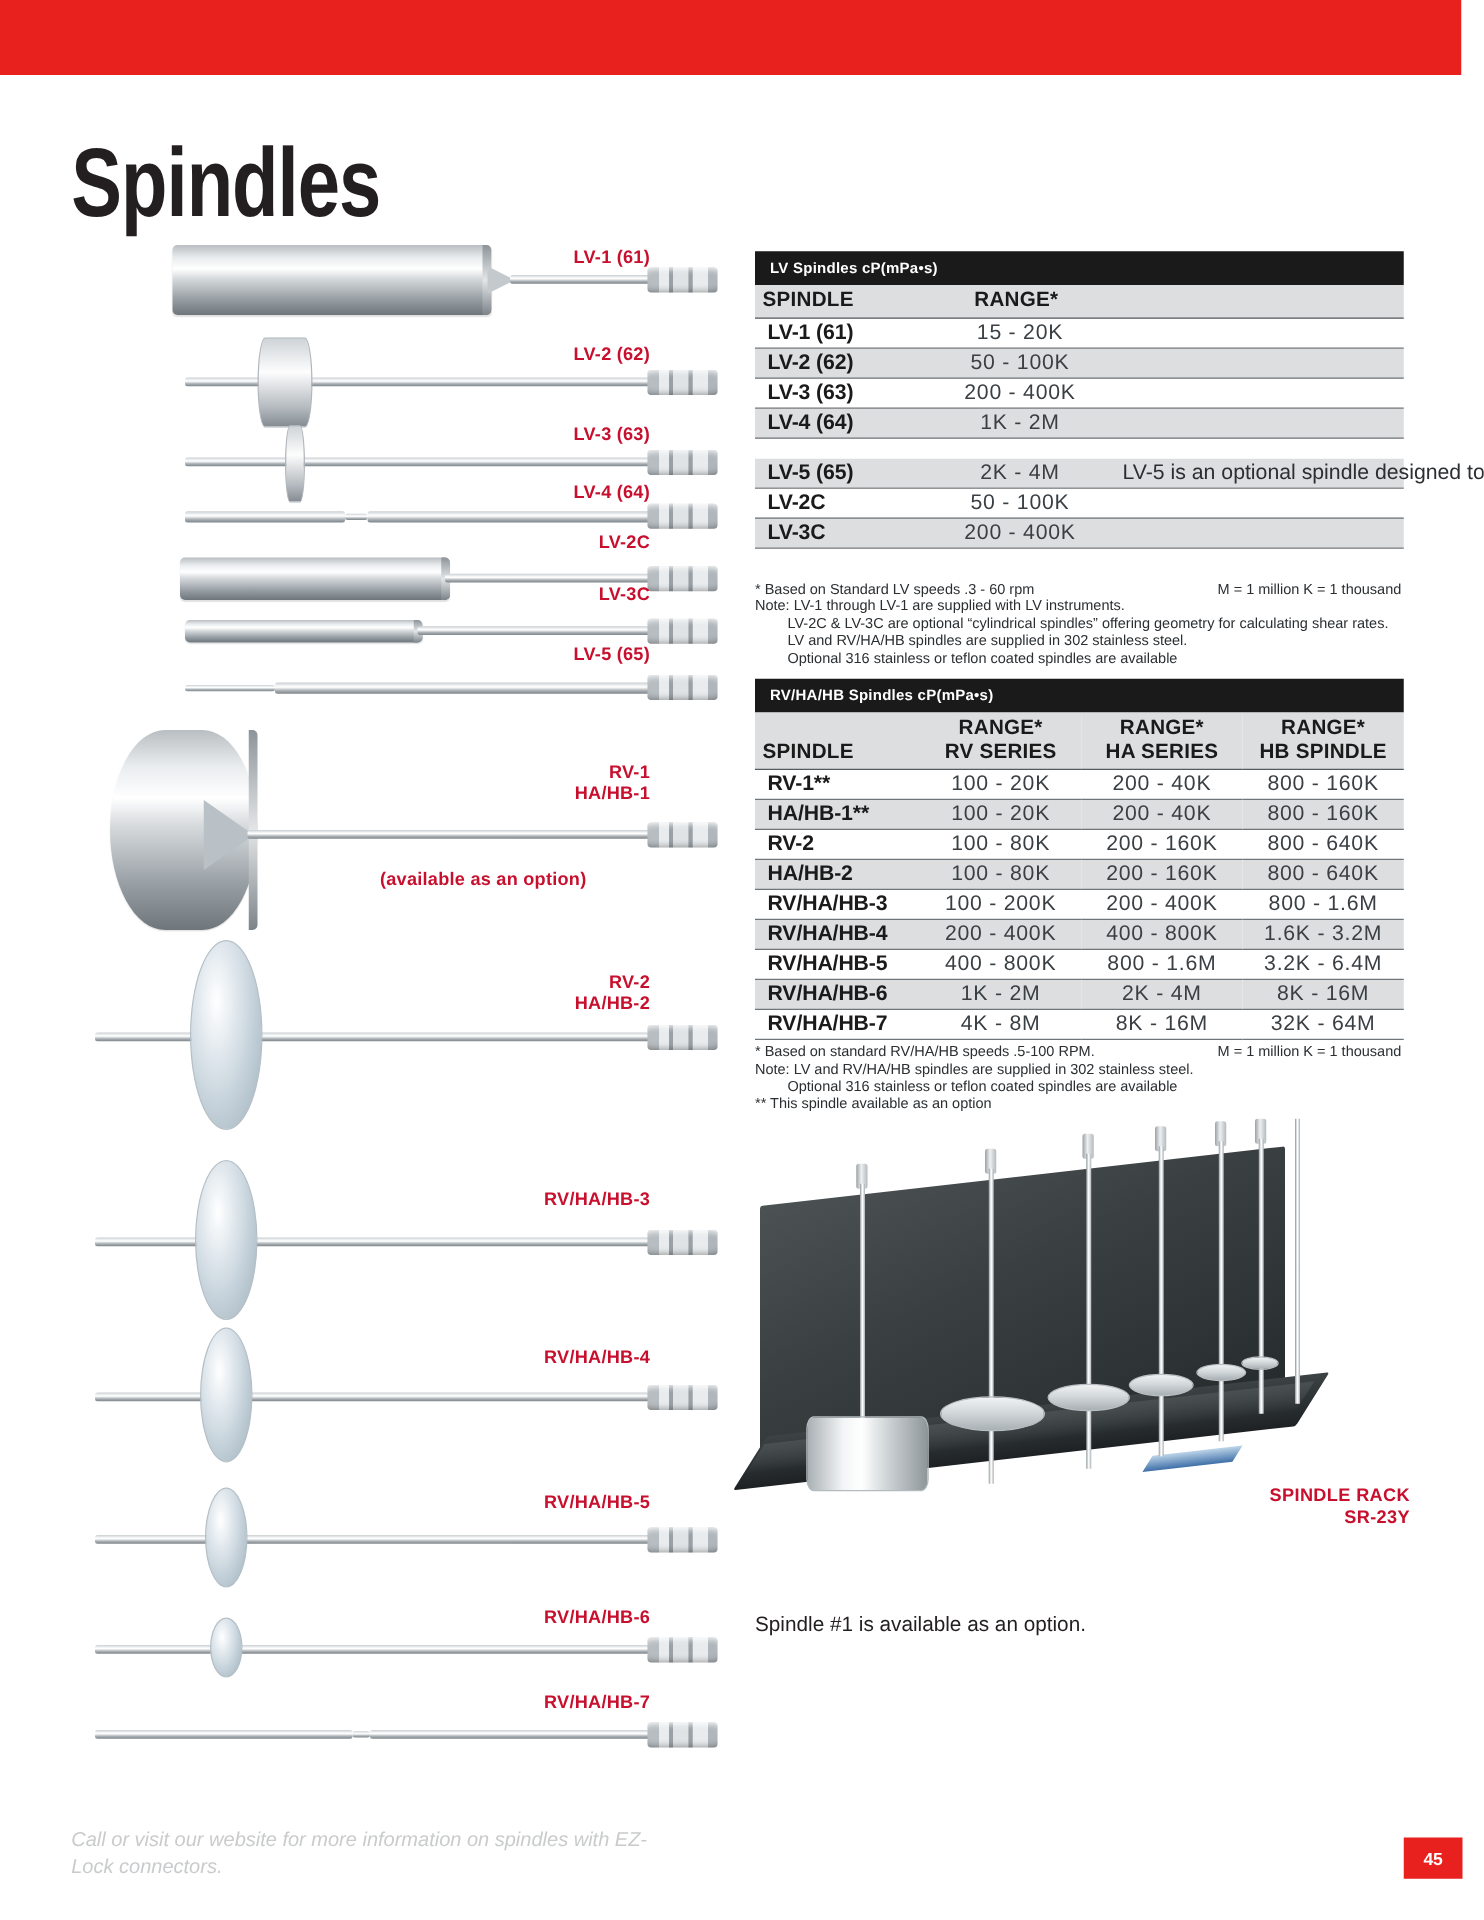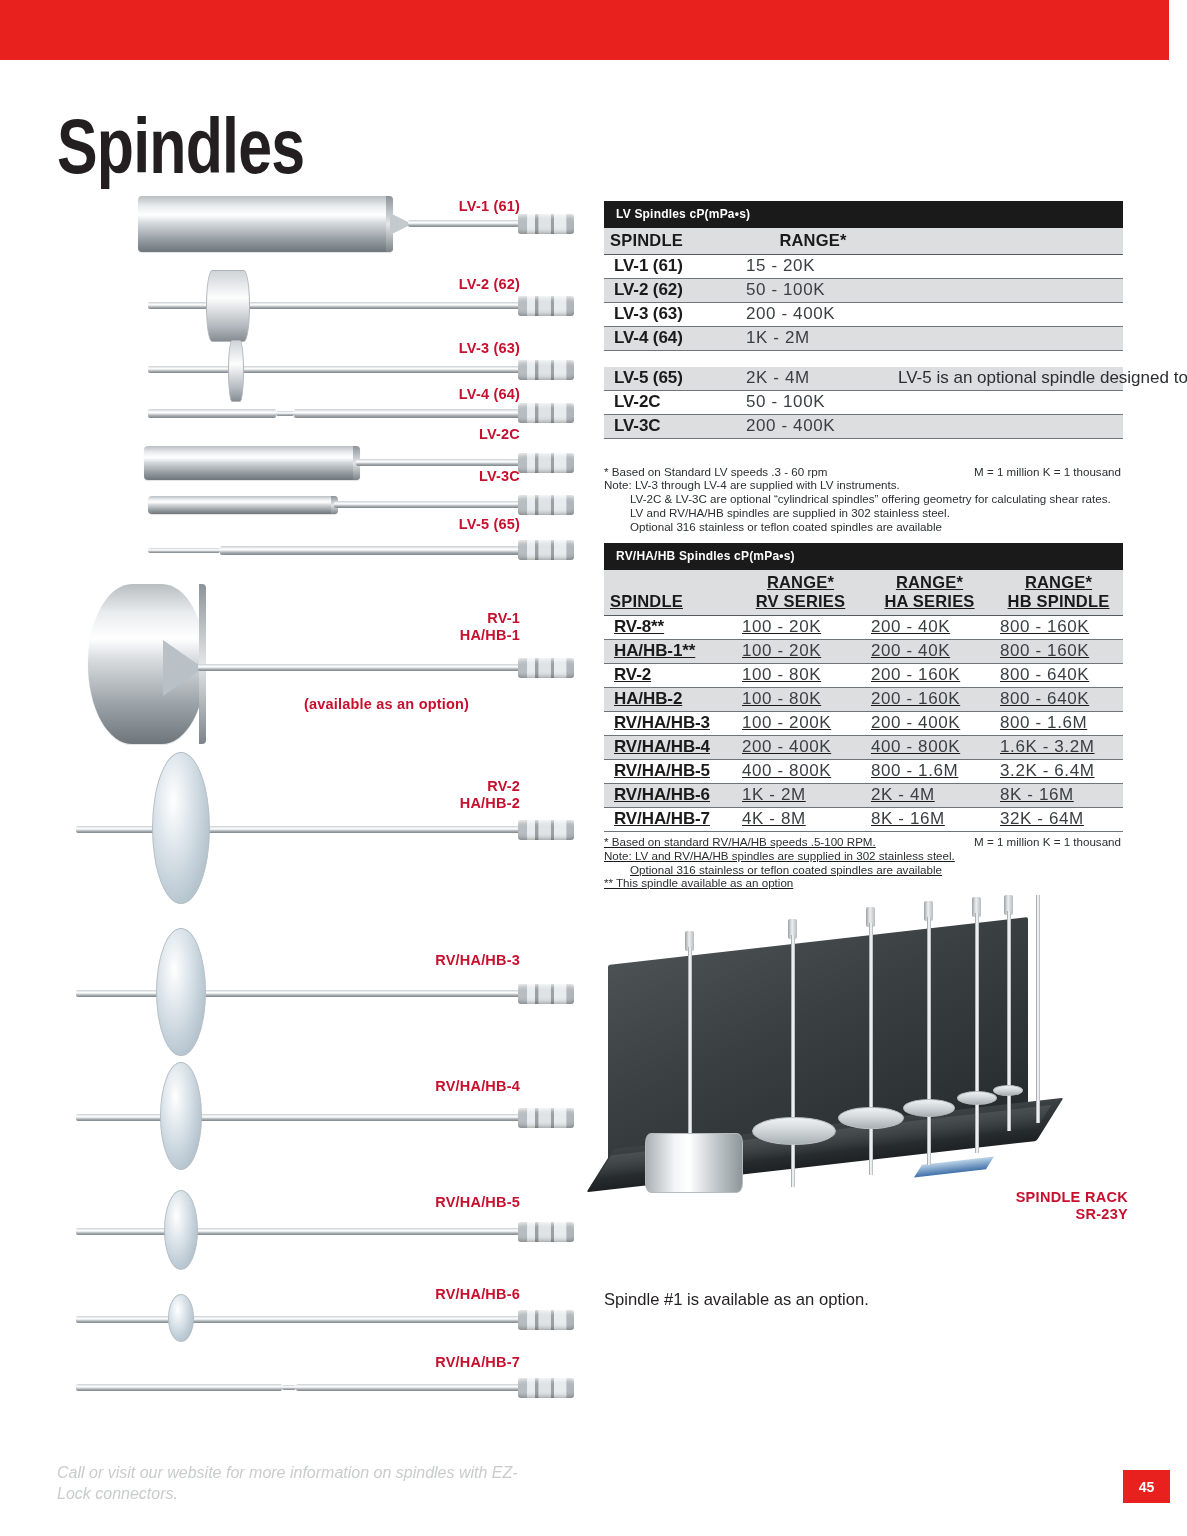--- a/index.html
+++ b/index.html
@@ -101,21 +101,21 @@
   table.dt th, table.dt td{
     padding:1px 6px 2px 6px; font-size:17px;
     border-bottom:1.4px solid #6f7478;
   }
   table.dt tr.hdr th{
     background:#dcdedf; color:#1a1a1a; font-weight:bold;
     font-size:16.5px; text-align:left; letter-spacing:.2px;
     border-bottom:1.6px solid #555a5e; padding-top:3px; padding-bottom:4px;
   }
   table.dt td.sp{ font-weight:bold; padding-left:10px; letter-spacing:-.1px; }
-  table.dt td.rg{ text-align:left; color:#3a3f43; letter-spacing:.6px; }
+  table.dt td.rg{ text-align:center; color:#3a3f43; letter-spacing:.6px; }
   table.dt tr.alt td{ background:#dcdedf; }
   table.dt tr.wht td{ background:#ffffff; }
   td.inline-note{
     font-size:11.3px; color:#2b2f32; text-align:left; letter-spacing:0;
     padding-left:4px; white-space:nowrap;
   }
   .spacer-row td{ border:none !important; background:#fff !important; height:16px; padding:0; }
 
   .fn{
     font-size:11.6px; line-height:13.8px; color:#2b2f32;
@@ -358,28 +358,28 @@
         <td class="rg">200 - 400K</td>
         <td></td>
       </tr>
     </tbody>
   </table>
   <div class="fn">
     <div style="position:relative;margin-top:26px;">
       <span>* Based on Standard LV speeds .3 - 60 rpm</span>
       <span class="mk">M = 1 million    K = 1 thousand</span>
     </div>
-    <div>Note: LV-3 through LV-4 are supplied with LV instruments.</div>
+    <div>Note: LV-1 through LV-1 are supplied with LV instruments.</div>
     <div class="ind1">LV-2C &amp; LV-3C are optional “cylindrical spindles” offering geometry for calculating shear rates.</div>
     <div class="ind1">LV and RV/HA/HB spindles are supplied in 302 stainless steel.</div>
     <div class="ind1">Optional 316 stainless or teflon coated spindles are available</div>
   </div>
 </div>
 
-<div class="tbl" style="left:604px;top:543px;text-decoration:underline;">
+<div class="tbl" style="left:604px;top:543px;">
   <div class="tbl-title">RV/HA/HB Spindles cP(mPa•s)</div>
   <table class="dt">
     <colgroup>
         <col style="width:132px">
         <col style="width:129px">
         <col style="width:129px">
         <col>
       </colgroup>
     <tbody>
       <tr class="hdr">
@@ -395,21 +395,21 @@
           <div>RANGE*</div>
           <div>HA SERIES</div>
         </th>
         <th style="text-align:center;padding:3px 0 4px 0">
           <div>RANGE*</div>
           <div>HB SPINDLE</div>
         </th>
       </tr>
 
       <tr class="wht">
-        <td class="sp">RV-8**</td>
+        <td class="sp">RV-1**</td>
         <td class="rg">100 - 20K</td>
         <td class="rg">200 - 40K</td>
         <td class="rg">800 - 160K</td>
       </tr>
       <tr class="alt">
         <td class="sp">HA/HB-1**</td>
         <td class="rg">100 - 20K</td>
         <td class="rg">200 - 40K</td>
         <td class="rg">800 - 160K</td>
       </tr>

